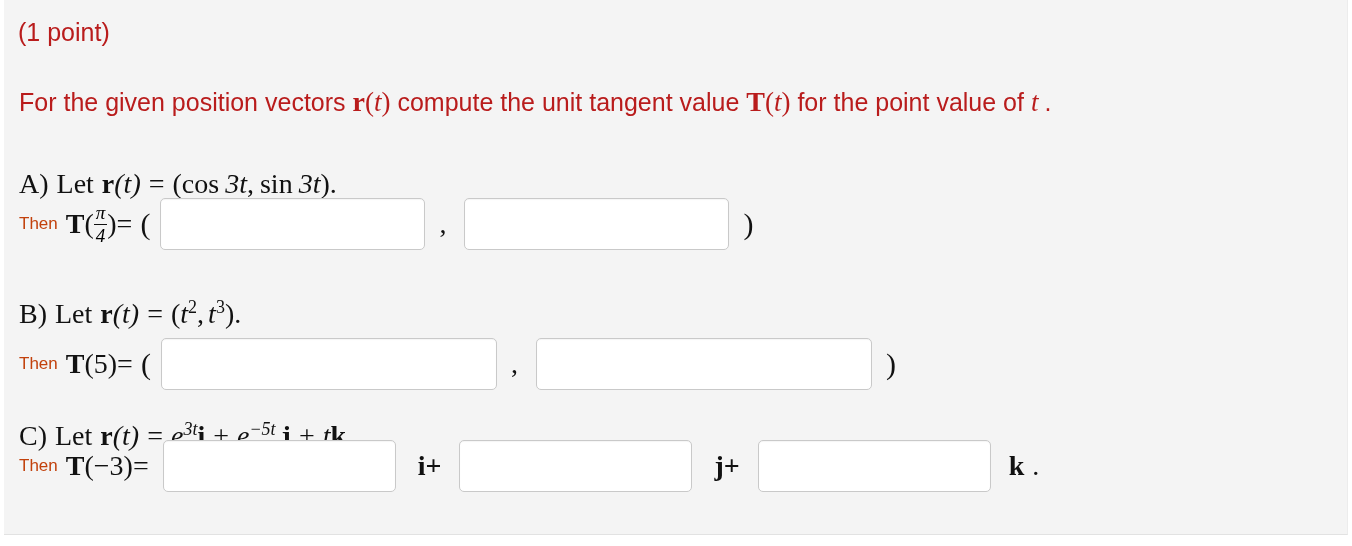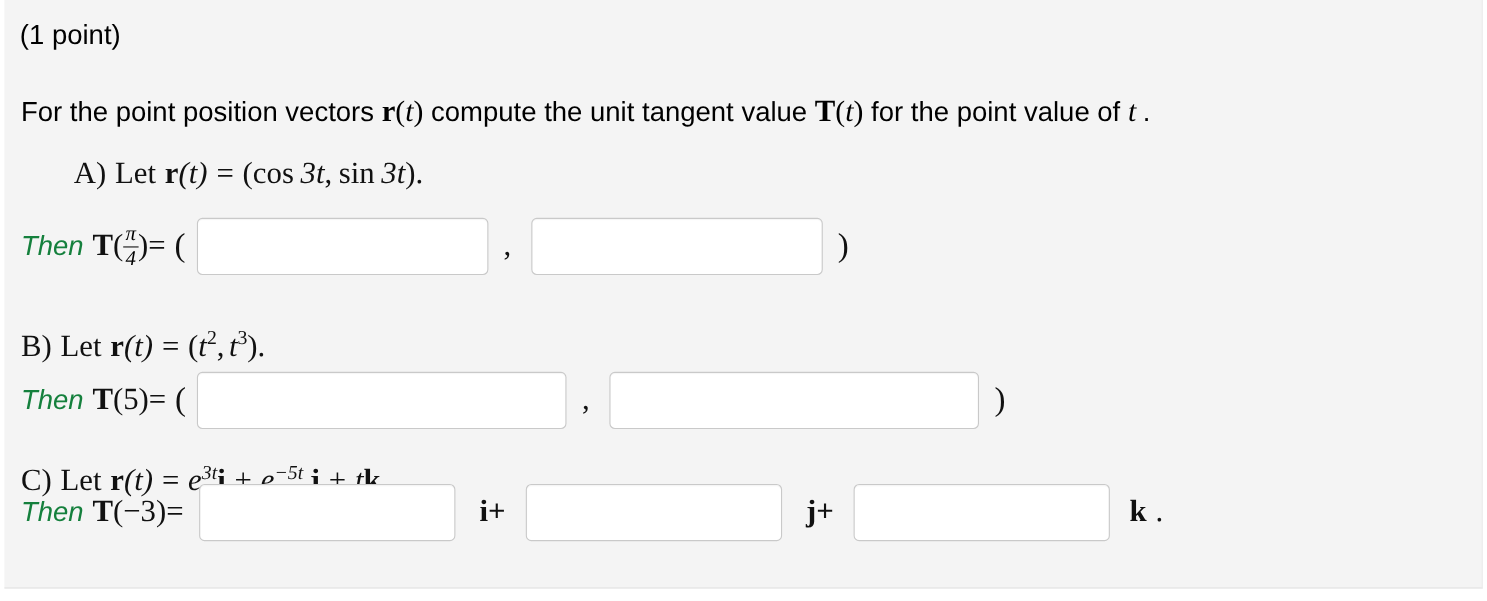--- a/index.html
+++ b/index.html
@@ -22,21 +22,21 @@
     width: 1344px;
     height: 535px;
     background: #f4f4f4;
     border-bottom: 1px solid #e2e2e2;
     border-right: 1px solid #ececec;
     box-sizing: border-box;
   }
 
   .sans {
     font-family: "Liberation Sans", sans-serif;
-    color: #000000;
+    color: #b91c1c;
   }
   .serif {
     font-family: "Liberation Serif", serif;
     color: #111111;
   }
 
   
   #point-line {
     position: absolute;
     left: 14px;
@@ -118,42 +118,41 @@
   }
 
   
   .statement {
     position: absolute;
     left: 15px;
     font-size: 28px;
     line-height: 1;
     white-space: nowrap;
   }
-  #stmt-a { top: 144px; margin-left: 48px; }
+  #stmt-a { top: 170px; }
   #stmt-b { top: 298px; }
   #stmt-c { top: 401px; margin-top: 19px; }
 
   
   .answer-row {
     position: absolute;
     left: 15px;
     height: 56px;
     display: flex;
     align-items: center;
     white-space: nowrap;
   }
   #row-a { top: 196px; }
   #row-b { top: 336px; }
   #row-c { top: 438px; }
 
   .lead {
     font-family: "Liberation Sans", sans-serif;
-    font-size: 25px;
-    color: #15803d;
-    font-style: italic;
+    font-size: 17px;
+    color: #c2410c;
   }
 
   .ansbox {
     background: #ffffff;
     border: 1px solid #c9c9c9;
     border-radius: 5px;
     height: 52px;
     box-sizing: border-box;
     box-shadow: inset 0 1px 1px rgba(0,0,0,0.045);
     outline: none;
@@ -198,21 +197,21 @@
   .sp22 { display: inline-block; width: 22px; }
 </style>
 </head>
 <body>
 
 <div id="question-panel">
 
   <div id="point-line" class="sans">(1 point)</div>
 
   <div id="intro-line" class="sans">
-    <span>For the point position vectors </span><span class="mathbf">r</span><span class="mathpar">(<span class="mathvar">t</span>)</span><span> compute the unit tangent value </span><span class="mathbf">T</span><span class="mathpar">(<span class="mathvar">t</span>)</span><span> for the point value of </span><span class="mathvar">t</span><span class="sp6"></span><span>.</span>
+    <span>For the given position vectors </span><span class="mathbf">r</span><span class="mathpar">(<span class="mathvar">t</span>)</span><span> compute the unit tangent value </span><span class="mathbf">T</span><span class="mathpar">(<span class="mathvar">t</span>)</span><span> for the point value of </span><span class="mathvar">t</span><span class="sp6"></span><span>.</span>
   </div>
 
   <div id="stmt-a" class="statement serif">
     <span class="m mrm">A)</span><span class="sp8"></span><span class="m mrm">Let</span><span class="sp8"></span><span class="m mb">r</span><span class="m mi">(t)</span><span class="sp8"></span><span class="m mrm">=</span><span class="sp8"></span><span class="m mrm">(</span><span class="m mrm">cos</span><span class="sp6"></span><span class="m mi">3t</span><span class="m mrm">,</span><span class="sp6"></span><span class="m mrm">sin</span><span class="sp6"></span><span class="m mi">3t</span><span class="m mrm">).</span>
   </div>
 
   <div id="row-a" class="answer-row">
     <span class="lead">Then</span>
       <span class="sp8"></span>
       <span class="m mb">T</span>

